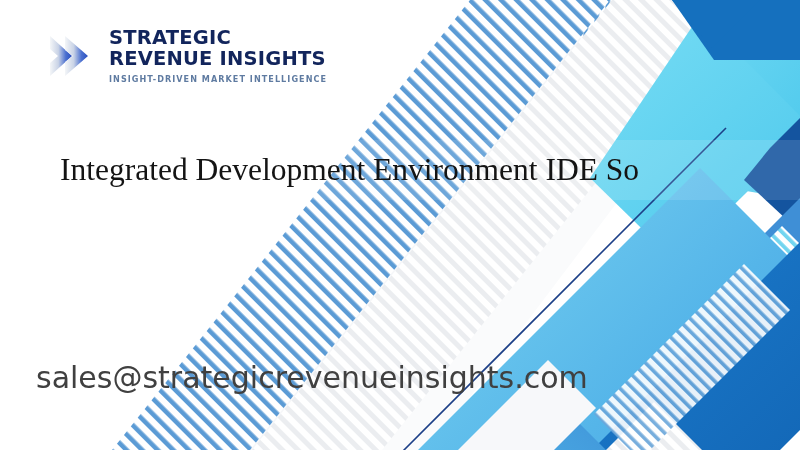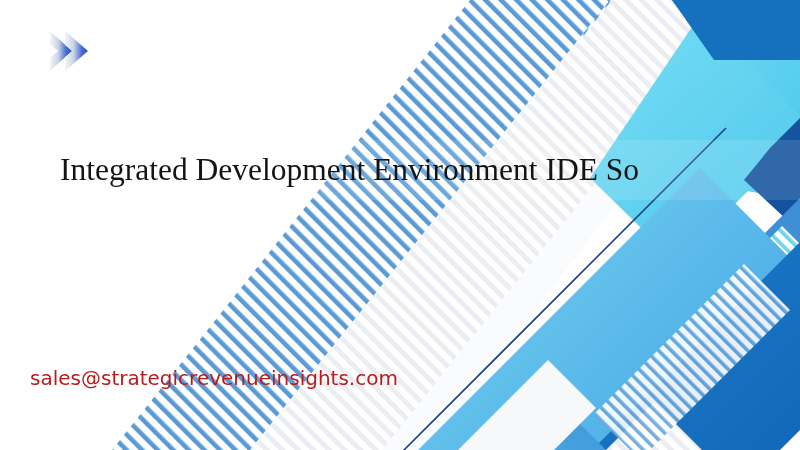--- a/index.html
+++ b/index.html
@@ -73,27 +73,27 @@
     font-family: Liberation Serif, serif;
     font-weight: normal;
     font-size: 31.5px;
     line-height: 38px;
     color: #141414;
     white-space: nowrap;
   }
   
   #contact-email {
     position: absolute;
-    left: 30px;
+    left: 36px;
     top: 362px;
     font-family: "DejaVu Sans", "Liberation Sans", sans-serif;
     font-weight: normal;
-    font-size: 20px;
+    font-size: 30px;
     line-height: 32px;
-    color: #b91c1c;
+    color: #404040;
     white-space: nowrap;
   }
 </style>
 </head>
 <body>
 
 <div id="slide">
 
   <svg id="artwork" viewBox="0 0 800 450">
     <defs>
@@ -197,19 +197,24 @@
       <polygon points="0,0 470,0 112,450 0,450" fill="#ffffff"></polygon>
       <polygon points="300,140 800,140 800,200 300,200" fill="#ffffff" opacity="0.12"></polygon>
     </g>
   </svg>
 
   <div id="logo-block">
     <svg id="logo-mark" viewBox="0 0 52 48">
       <path d="M4 4 L26 24 L4 44 L4 31 L12 24 L4 17 Z" fill="url(#grad-logo-chevron)"></path>
       <path d="M19 4 L42 24 L19 44 L19 30 L27 24 L19 18 Z" fill="url(#grad-logo-chevron)"></path>
     </svg>
+    <div id="logo-text">
+      <div class="logo-line">STRATEGIC</div>
+      <div class="logo-line">REVENUE INSIGHTS</div>
+      <div id="logo-tagline">INSIGHT-DRIVEN MARKET INTELLIGENCE</div>
+    </div>
   </div>
 
   <div id="headline">Integrated Development Environment IDE So</div>
 
   <div id="contact-email">sales@strategicrevenueinsights.com</div>
 
 </div>
 
 </body></html>

